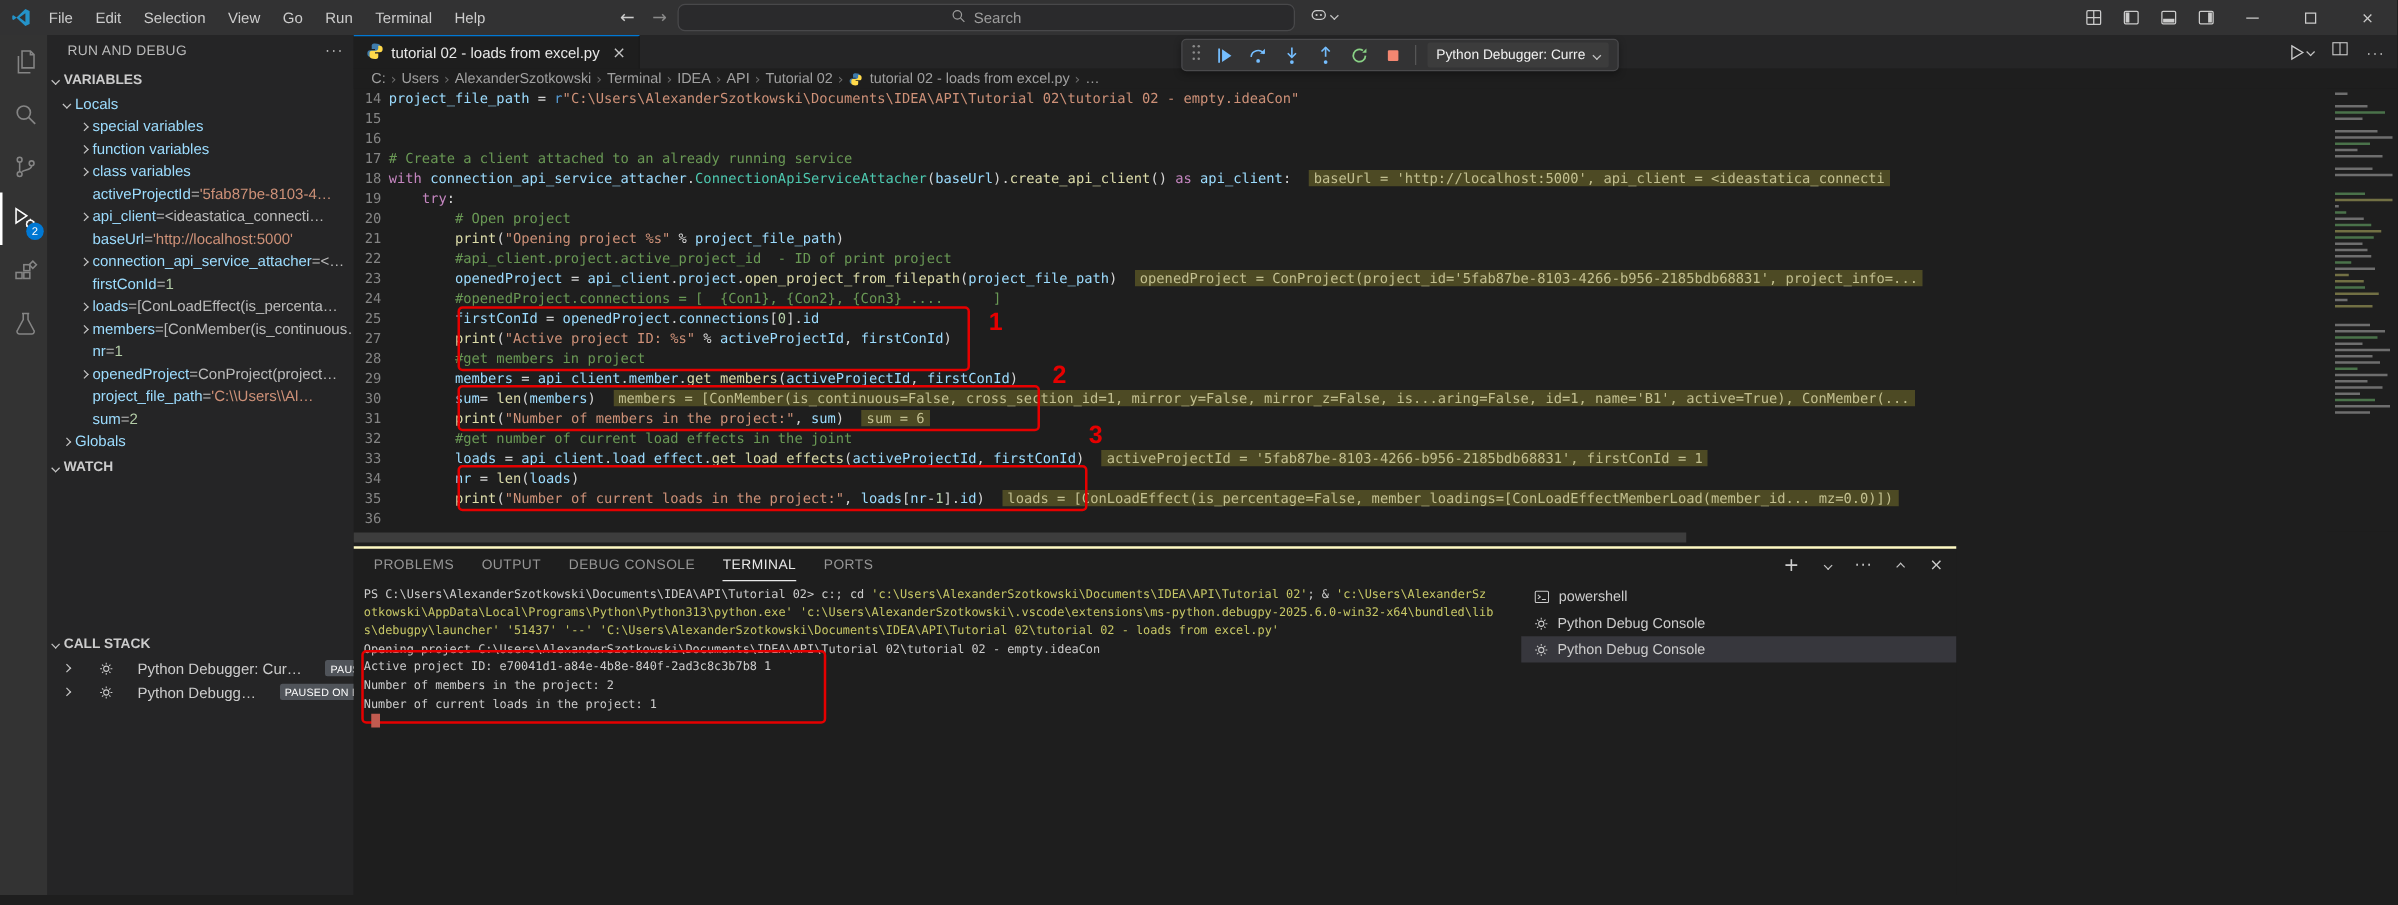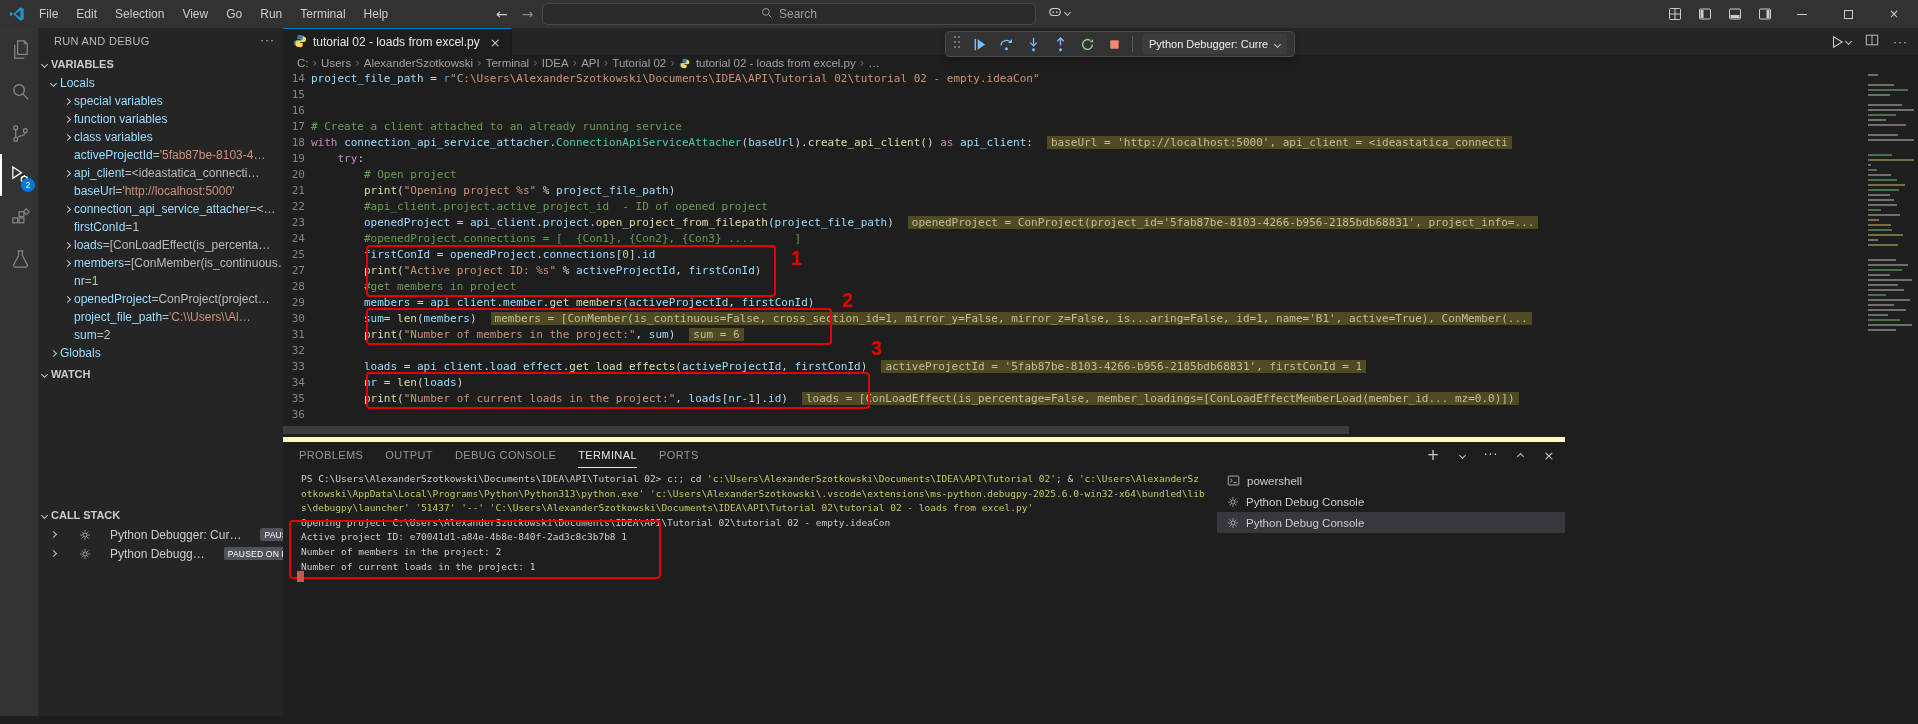--- a/index.html
+++ b/index.html
@@ -73,28 +73,28 @@
   .tok-k { color:#c586c0; } .tok-v { color:#9cdcfe; } .tok-f { color:#dcdcaa; }
   .tok-s { color:#ce9178; } .tok-c { color:#6a9955; } .tok-n { color:#b5cea8; }
   .tok-p { color:#d4d4d4; } .tok-t { color:#4ec9b0; } .tok-b { color:#569cd6; }
   .dec { background:#4d4a24; color:#c2bf90; margin-left:14px; padding:0 4px;margin-top:40px; }
   .hscroll { position:absolute; left:283px; top:426px; width:1567px; height:8px; z-index:5; }
   .hthumb { width:68%; height:100%; background:rgba(121,121,121,.35); }
   .minimap { position:absolute; right:0; top:71px; width:56px; height:354px; background:#1e1e1e; z-index:6; padding-top:3px; }
   .mm-bar { height:2px; margin:0 6px 3px 6px; opacity:.75; }
 
   
-  .panel { position:absolute; left:283px; top:437px; width:1282px; height:287px; background:#1e1e1e; border-top:5px solid #fef9c3; z-index:10; }
+  .panel { position:absolute; left:283px; top:437px; width:1282px; height:287px; background:#1e1e1e; border-top:2px solid #fef9c3; z-index:10; }
   .panel-tabs { height:26px; display:flex; align-items:center; gap:22px; padding-left:16px; font-size:11px; color:#969696; letter-spacing:.4px; }
   .panel-tab { height:25px; line-height:25px; border-bottom:1px solid transparent; cursor:default; }
   .panel-tab.active { color:#e7e7e7; border-bottom-color:#e7e7e7; }
   .panel-actions { position:absolute; top:0; right:8px; height:26px; display:flex; align-items:center; gap:13px; color:#cccccc; }
   .pa-btn { display:flex; align-items:center; justify-content:center; width:16px; height:16px; font-family:"DejaVu Sans",sans-serif; }
   .term-output { position:absolute; left:8px; top:30px; width:925px; bottom:2px; font-family:"DejaVu Sans Mono",monospace; font-size:9.5px; overflow:hidden; }
-  .term-line { height:14.6px; line-height:14.6px; white-space:pre;margin-left:10px; }
+  .term-line { height:14.6px; line-height:14.6px; white-space:pre; }
   .t-w { color:#cccccc; } .t-y { color:#c7c766; }
   .term-list { position:absolute; right:0; top:28px; width:348px; }
   .tl-row { height:21px; display:flex; align-items:center; gap:7px; padding-left:10px; font-size:11.5px; color:#cccccc; cursor:default; }
   .tl-row.selected { background:#37373d; }
 
   
   .anno-box { position:absolute; border:2px solid #e60000; z-index:50; pointer-events:none; }
   .anno-label { position:absolute; color:#e60000; font-size:20px; font-weight:bold; z-index:50; }
   .term-cursor { position:absolute; left:297px; top:571px; width:7px; height:11px; background:#c15b50; z-index:51; }
 </style>
@@ -484,30 +484,30 @@
 
   <div class="code-area" id="code-lines">
       <div class="code-line"><span class="ln">14</span><span class="lc"><span class="tok-v">project_file_path</span><span class="tok-p"> = </span><span class="tok-b">r</span><span class="tok-s">"C:\Users\AlexanderSzotkowski\Documents\IDEA\API\Tutorial 02\tutorial 02 - empty.ideaCon"</span></span></div>
       <div class="code-line"><span class="ln">15</span><span class="lc"></span></div>
       <div class="code-line"><span class="ln">16</span><span class="lc"></span></div>
       <div class="code-line"><span class="ln">17</span><span class="lc"><span class="tok-c"># Create a client attached to an already running service</span></span></div>
       <div class="code-line"><span class="ln">18</span><span class="lc"><span class="tok-k">with </span><span class="tok-v">connection_api_service_attacher</span><span class="tok-p">.</span><span class="tok-t">ConnectionApiServiceAttacher</span><span class="tok-p">(</span><span class="tok-v">baseUrl</span><span class="tok-p">).</span><span class="tok-f">create_api_client</span><span class="tok-p">() </span><span class="tok-k">as</span><span class="tok-v"> api_client</span><span class="tok-p">:</span><span class="dec">baseUrl = 'http://localhost:5000', api_client = &lt;ideastatica_connecti</span></span></div>
       <div class="code-line"><span class="ln">19</span><span class="lc"><span class="tok-p">    </span><span class="tok-k">try</span><span class="tok-p">:</span></span></div>
       <div class="code-line"><span class="ln">20</span><span class="lc"><span class="tok-c">        # Open project</span></span></div>
       <div class="code-line"><span class="ln">21</span><span class="lc"><span class="tok-p">        </span><span class="tok-f">print</span><span class="tok-p">(</span><span class="tok-s">"Opening project %s"</span><span class="tok-p"> % </span><span class="tok-v">project_file_path</span><span class="tok-p">)</span></span></div>
-      <div class="code-line"><span class="ln">22</span><span class="lc"><span class="tok-c">        #api_client.project.active_project_id  - ID of opened project</span></span></div>
+      <div class="code-line"><span class="ln">22</span><span class="lc"><span class="tok-c">        #api_client.project.active_project_id  - ID of print project</span></span></div>
       <div class="code-line"><span class="ln">23</span><span class="lc"><span class="tok-p">        </span><span class="tok-v">openedProject</span><span class="tok-p"> = </span><span class="tok-v">api_client</span><span class="tok-p">.</span><span class="tok-v">project</span><span class="tok-p">.</span><span class="tok-f">open_project_from_filepath</span><span class="tok-p">(</span><span class="tok-v">project_file_path</span><span class="tok-p">)</span><span class="dec">openedProject = ConProject(project_id='5fab87be-8103-4266-b956-2185bdb68831', project_info=...</span></span></div>
       <div class="code-line"><span class="ln">24</span><span class="lc"><span class="tok-c">        #openedProject.connections = [  {Con1}, {Con2}, {Con3} ....      ]</span></span></div>
       <div class="code-line"><span class="ln">25</span><span class="lc"><span class="tok-p">        </span><span class="tok-v">firstConId</span><span class="tok-p"> = </span><span class="tok-v">openedProject</span><span class="tok-p">.</span><span class="tok-v">connections</span><span class="tok-p">[</span><span class="tok-n">0</span><span class="tok-p">].</span><span class="tok-v">id</span></span></div>
       <div class="code-line"><span class="ln">27</span><span class="lc"><span class="tok-p">        </span><span class="tok-f">print</span><span class="tok-p">(</span><span class="tok-s">"Active project ID: %s"</span><span class="tok-p"> % </span><span class="tok-v">activeProjectId</span><span class="tok-p">, </span><span class="tok-v">firstConId</span><span class="tok-p">)</span></span></div>
       <div class="code-line"><span class="ln">28</span><span class="lc"><span class="tok-c">        #get members in project</span></span></div>
       <div class="code-line"><span class="ln">29</span><span class="lc"><span class="tok-p">        </span><span class="tok-v">members</span><span class="tok-p"> = </span><span class="tok-v">api_client</span><span class="tok-p">.</span><span class="tok-v">member</span><span class="tok-p">.</span><span class="tok-f">get_members</span><span class="tok-p">(</span><span class="tok-v">activeProjectId</span><span class="tok-p">, </span><span class="tok-v">firstConId</span><span class="tok-p">)</span></span></div>
       <div class="code-line"><span class="ln">30</span><span class="lc"><span class="tok-p">        </span><span class="tok-v">sum</span><span class="tok-p">= </span><span class="tok-f">len</span><span class="tok-p">(</span><span class="tok-v">members</span><span class="tok-p">)</span><span class="dec">members = [ConMember(is_continuous=False, cross_section_id=1, mirror_y=False, mirror_z=False, is...aring=False, id=1, name='B1', active=True), ConMember(...</span></span></div>
       <div class="code-line"><span class="ln">31</span><span class="lc"><span class="tok-p">        </span><span class="tok-f">print</span><span class="tok-p">(</span><span class="tok-s">"Number of members in the project:"</span><span class="tok-p">, </span><span class="tok-v">sum</span><span class="tok-p">)</span><span class="dec">sum = 6</span></span></div>
-      <div class="code-line"><span class="ln">32</span></div>
+      <div class="code-line"><span class="ln">32</span><span class="lc"><span class="tok-c">        #get number of current load effects in the joint</span></span></div>
       <div class="code-line"><span class="ln">33</span><span class="lc"><span class="tok-p">        </span><span class="tok-v">loads</span><span class="tok-p"> = </span><span class="tok-v">api_client</span><span class="tok-p">.</span><span class="tok-v">load_effect</span><span class="tok-p">.</span><span class="tok-f">get_load_effects</span><span class="tok-p">(</span><span class="tok-v">activeProjectId</span><span class="tok-p">, </span><span class="tok-v">firstConId</span><span class="tok-p">)</span><span class="dec">activeProjectId = '5fab87be-8103-4266-b956-2185bdb68831', firstConId = 1</span></span></div>
       <div class="code-line"><span class="ln">34</span><span class="lc"><span class="tok-p">        </span><span class="tok-v">nr</span><span class="tok-p"> = </span><span class="tok-f">len</span><span class="tok-p">(</span><span class="tok-v">loads</span><span class="tok-p">)</span></span></div>
       <div class="code-line"><span class="ln">35</span><span class="lc"><span class="tok-p">        </span><span class="tok-f">print</span><span class="tok-p">(</span><span class="tok-s">"Number of current loads in the project:"</span><span class="tok-p">, </span><span class="tok-v">loads</span><span class="tok-p">[</span><span class="tok-v">nr</span><span class="tok-p">-</span><span class="tok-n">1</span><span class="tok-p">].</span><span class="tok-v">id</span><span class="tok-p">)</span><span class="dec">loads = [ConLoadEffect(is_percentage=False, member_loadings=[ConLoadEffectMemberLoad(member_id... mz=0.0)])</span></span></div>
       <div class="code-line"><span class="ln">36</span><span class="lc"></span></div>
     </div>
   <div class="hscroll">
       <div class="hthumb"></div>
     </div>
   <div class="minimap" id="minimap-bars">
       <div class="mm-bar" style="width: 10px; background: rgb(138, 138, 138);"></div>

